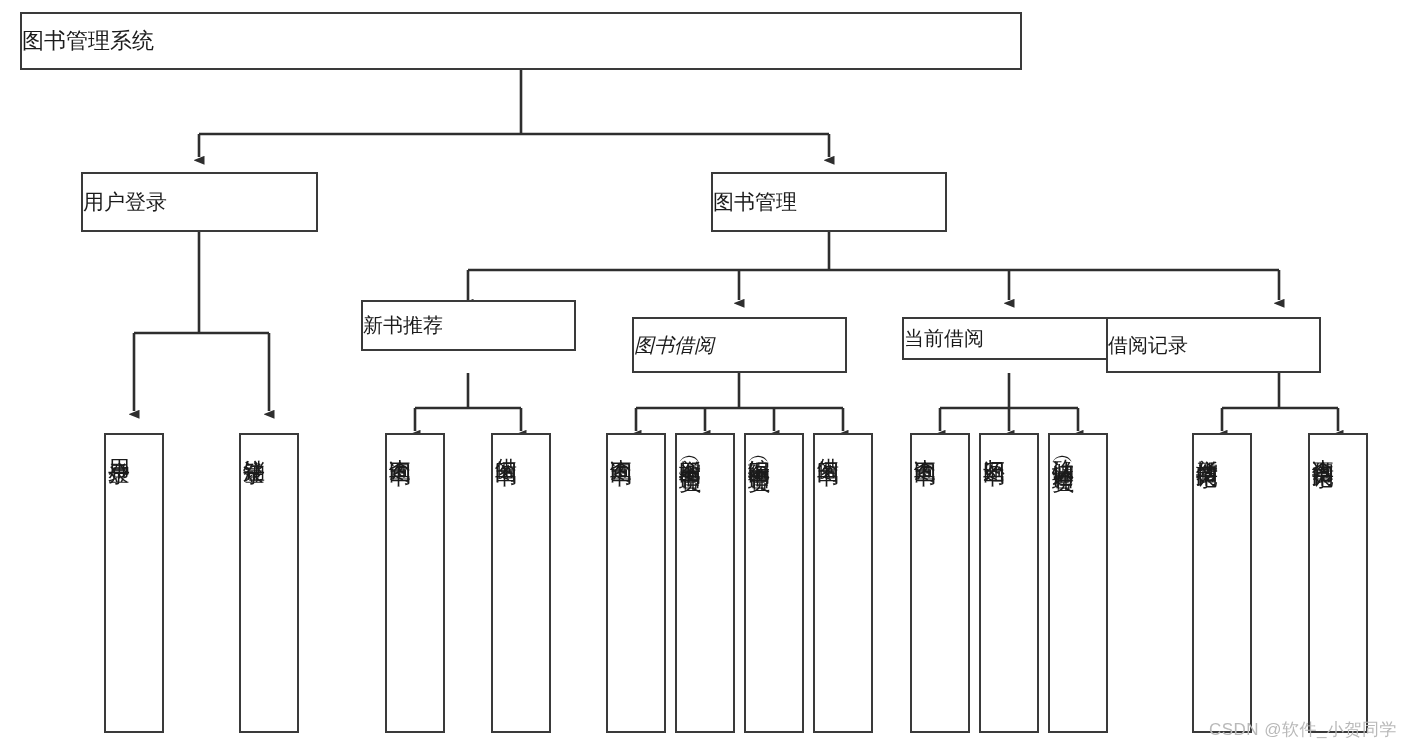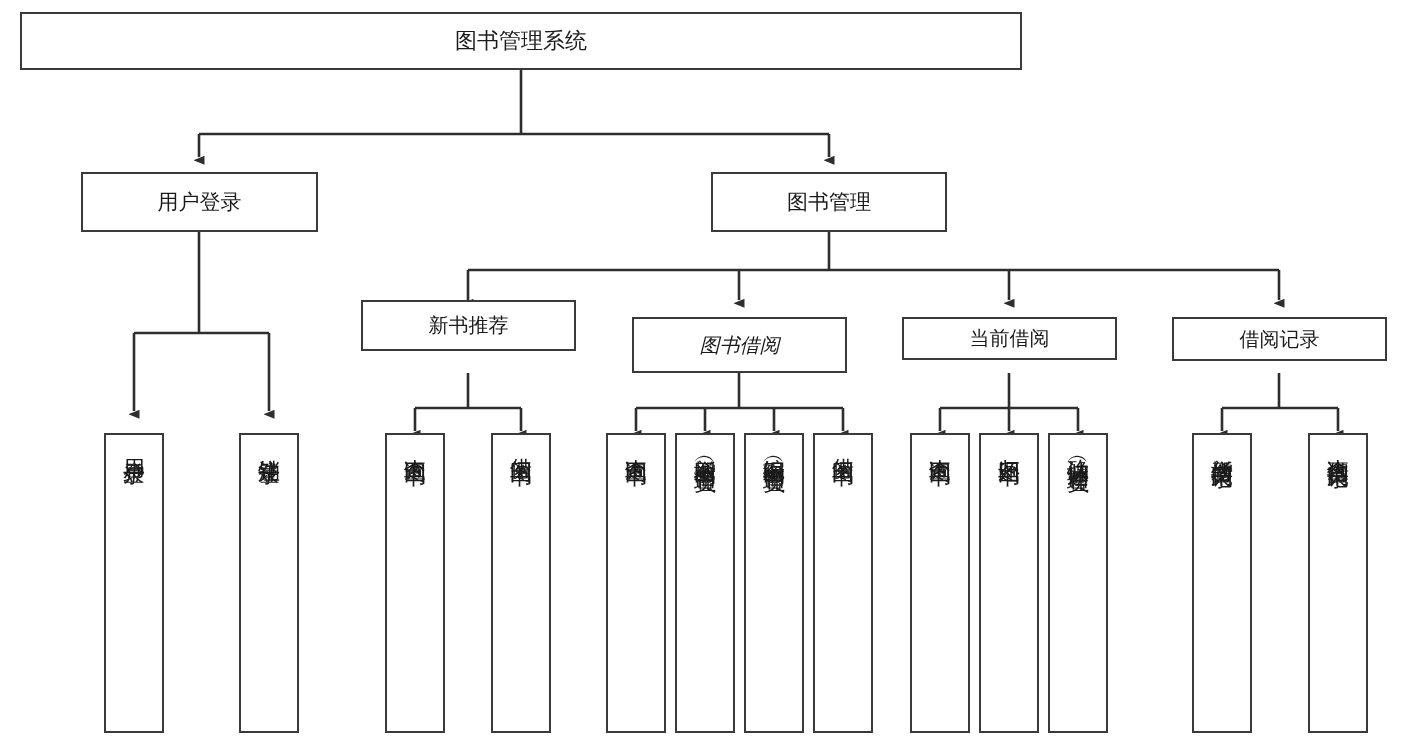--- a/index.html
+++ b/index.html
@@ -25,21 +25,20 @@
     height: 747px;
     pointer-events: none;
   }
   .node {
     position: absolute;
     box-sizing: border-box;
     background: #ffffff;
     border: 2.5px solid #3a3a3a;
     display: flex;
     align-items: center;
-    justify-content: center;
     color: #1b1b1b;
     z-index: 5;
   }
   .node-label {
     display: block;
     text-align: center;
     line-height: 1.22;
     white-space: pre;
   }
   .node.root .node-label {
@@ -142,21 +141,21 @@
 
   <div class="node group" style="left:361px; top:300px; width:215px; height:51px;">
     <span class="node-label">新书推荐</span>
   </div>
   <div class="node group" style="left:632px; top:317px; width:215px; height:56px;font-style:italic;">
     <span class="node-label">图书借阅</span>
   </div>
   <div class="node group" style="left:902px; top:317px; width:215px; height:43px;">
     <span class="node-label">当前借阅</span>
   </div>
-  <div class="node group" style="left:1172px; top:317px; width:215px; height:44px;">
+  <div class="node group" style="left:1106px; top:317px; width:215px; height:56px;">
     <span class="node-label">借阅记录</span>
   </div>
 
   <div class="node leaf" style="left:104px; top:433px; width:60px; height:300px;">
     <span class="node-label">用户登录</span>
   </div>
   <div class="node leaf" style="left:239px; top:433px; width:60px; height:300px;">
     <span class="node-label">注销登录</span>
   </div>
 
@@ -190,14 +189,15 @@
     <span class="node-label">确认归还（管理员）</span>
   </div>
 
   <div class="node leaf" style="left:1192px; top:433px; width:60px; height:300px;">
     <span class="node-label">新增借阅记录</span>
   </div>
   <div class="node leaf" style="left:1308px; top:433px; width:60px; height:300px;">
     <span class="node-label">查询借阅记录</span>
   </div>
 
+  <div class="watermark">CSDN @软件_小贺同学</div>
 
 </div>
 
 </body></html>

